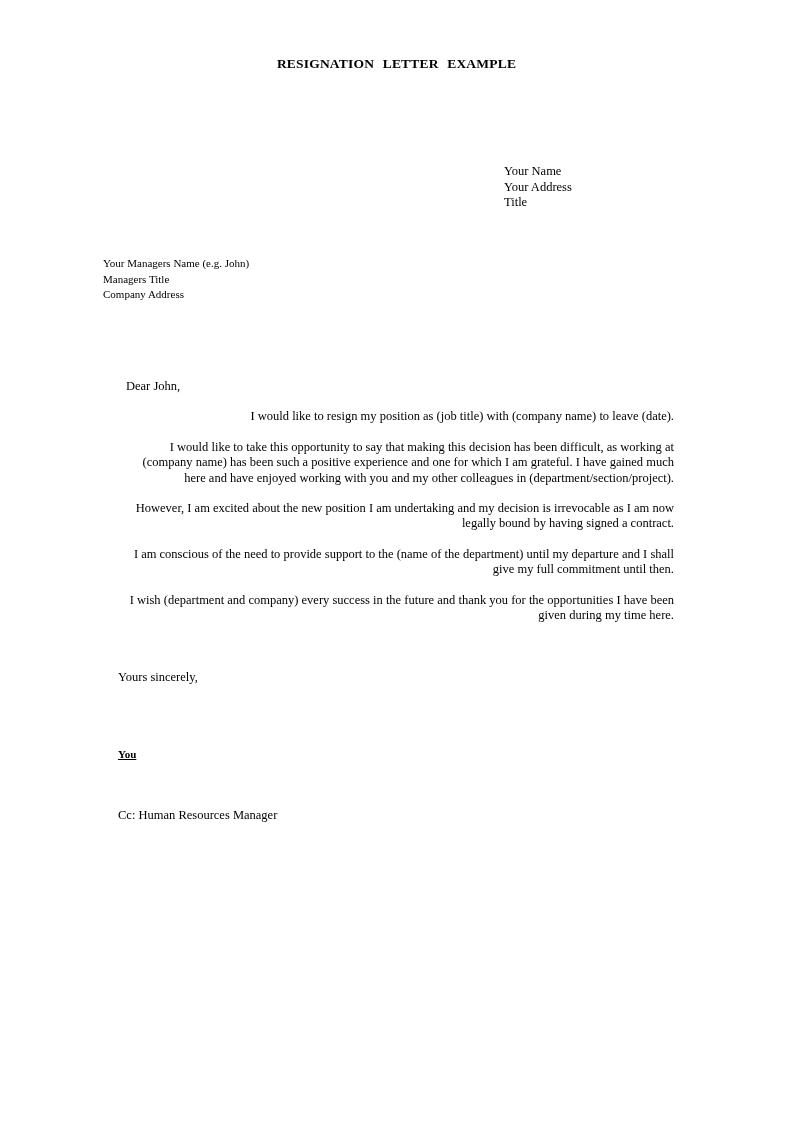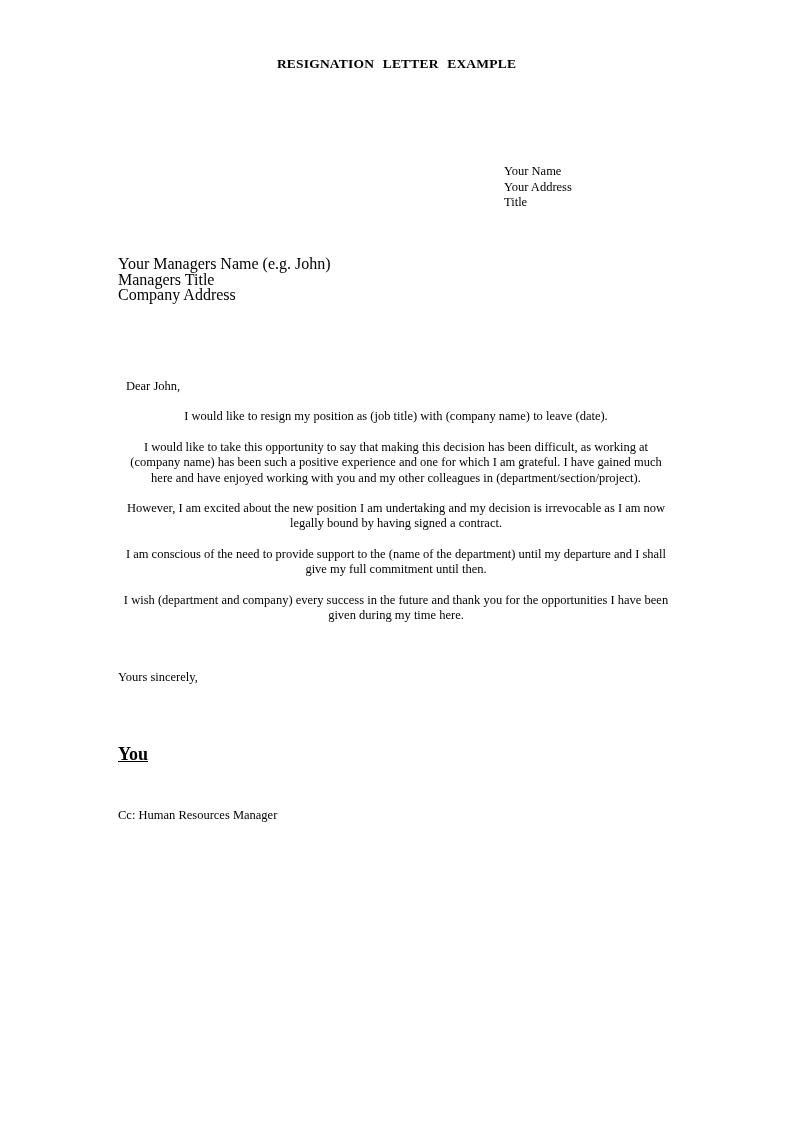--- a/index.html
+++ b/index.html
@@ -46,60 +46,60 @@
     left: 504px;
     top: 164px;
     font-size: 12.5px;
     line-height: 15.6px;
   }
   .sender-block .line { white-space: pre; }
 
   
   .recipient-block {
     position: absolute;
-    left: 118px;
+    left: 103px;
     top: 256px;
-    font-size: 16px;
+    font-size: 11px;
     line-height: 15.6px;
   }
   .recipient-block .line { white-space: pre; }
 
   
   .body-block {
     position: absolute;
     left: 118px;
     top: 379px;
     width: 556px;
     font-size: 12.5px;
     line-height: 15.4px;
   }
   .salutation {
     margin: 0 0 15px 8px;
   }
   .para {
     margin: 0 0 15px 0;
-    text-align: center;
+    text-align: right;
   }
   .para.last-para {
     margin-bottom: 0;
   }
 
   .closing {
     position: absolute;
     left: 118px;
     top: 670px;
     font-size: 12.5px;
     line-height: 15.4px;
   }
 
   .signature {
     position: absolute;
     left: 118px;
     top: 747px;
-    font-size: 18px;
+    font-size: 11px;
     font-weight: bold;
     text-decoration: underline;
     line-height: 15.4px;
   }
 
   .cc-line {
     position: absolute;
     left: 118px;
     top: 808px;
     font-size: 12.5px;

